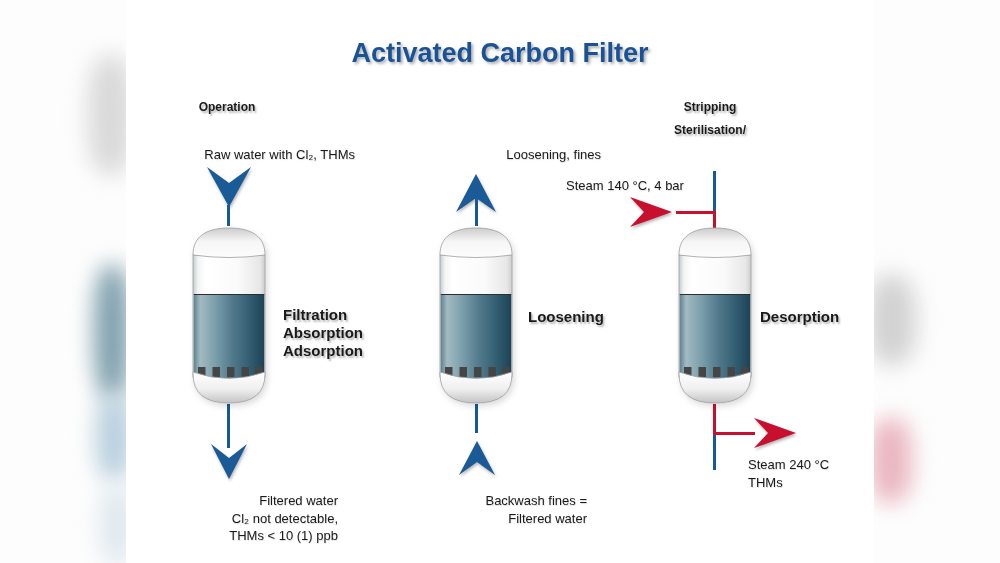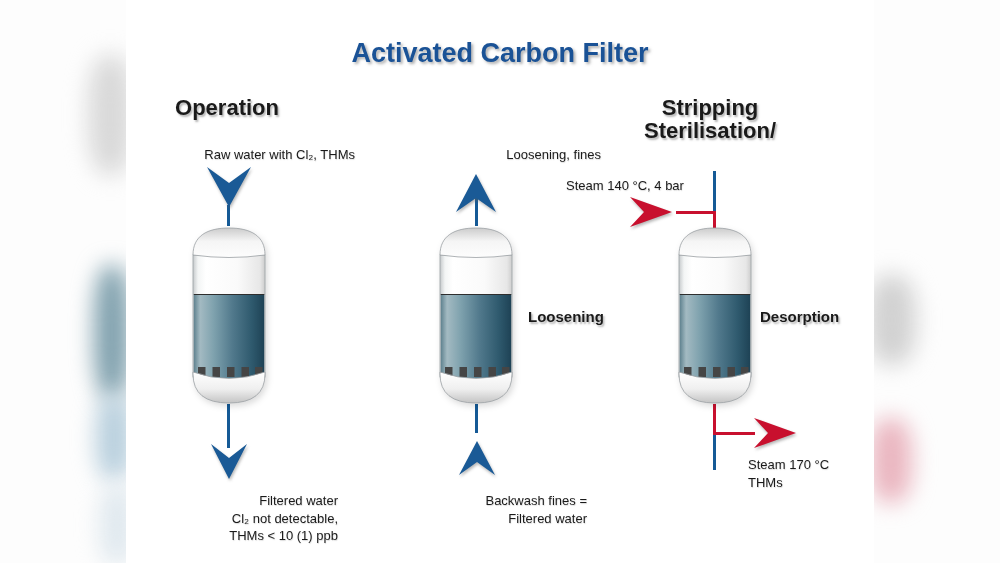--- a/index.html
+++ b/index.html
@@ -22,21 +22,21 @@
   #band-left{left:0;width:126px;}
   #band-right{left:874px;width:126px;}
   .blob{position:absolute;filter:blur(11px);border-radius:40%;}
   
   .title{
     position:absolute;left:0;width:1000px;top:38px;text-align:center;
     font-size:27px;font-weight:bold;color:var(--title-blue);
     text-shadow:2px 2px 3px rgba(110,110,110,.55);
   }
   .col-header{
-    position:absolute;font-size:22px;font-weight:bold;text-align:center;
+    position:absolute;font-size:12px;font-weight:bold;text-align:center;
     text-shadow:1.5px 1.5px 2px rgba(110,110,110,.5);line-height:23px;
   }
   .small-text{
     position:absolute;font-size:13px;line-height:17.5px;
     text-shadow:.5px .5px 1px rgba(150,150,150,.35);
   }
   .process-label{
     position:absolute;font-size:15px;font-weight:bold;line-height:18px;
     text-shadow:1.5px 1.5px 2px rgba(110,110,110,.5);
   }
@@ -125,20 +125,25 @@
       <rect x="7" y="143" width="7.5" height="10"></rect>
         <rect x="21.5" y="143" width="7.5" height="10"></rect>
       <rect x="36" y="143" width="7.5" height="10"></rect>
         <rect x="50.5" y="143" width="7.5" height="10"></rect>
       <rect x="64" y="143" width="7.5" height="10"></rect>
     </g>
     <path d="M2,148 Q38,161 74,148 L74,150 Q74,179 38,179 Q2,179 2,150 Z" fill="url(#capGrad)" stroke="#9aa0a3" stroke-width="0.8"></path>
     <path d="M2,31 C2,12 16,4 38,4 C60,4 74,12 74,31 Q38,36 2,31 Z" fill="url(#domeGrad)" stroke="#9aa0a3" stroke-width="0.8"></path>
   </svg>
 
+  <div class="process-label" style="left:283px;top:306px;">
+    <span class="block">Filtration</span>
+    <span class="block">Absorption</span>
+    <span class="block">Adsorption</span>
+  </div>
 
   <div class="small-text center" style="left:118px;top:492px;width:220px;">
     <span class="block">Filtered water</span>
     <span class="block">Cl₂ not detectable,</span>
     <span class="block">THMs &lt; 10 (1) ppb</span>
   </div>
 
 
   <div class="small-text center" style="left:351px;top:146px;width:250px;">Loosening, fines</div>
 
@@ -206,17 +211,17 @@
         <rect x="50.5" y="143" width="7.5" height="10"></rect>
       <rect x="64" y="143" width="7.5" height="10"></rect>
     </g>
     <path d="M2,148 Q38,161 74,148 L74,150 Q74,179 38,179 Q2,179 2,150 Z" fill="url(#capGrad)" stroke="#9aa0a3" stroke-width="0.8"></path>
     <path d="M2,31 C2,12 16,4 38,4 C60,4 74,12 74,31 Q38,36 2,31 Z" fill="url(#domeGrad)" stroke="#9aa0a3" stroke-width="0.8"></path>
   </svg>
 
   <div class="process-label" style="left:760px;top:308px;">Desorption</div>
 
   <div class="small-text" style="left:748px;top:456px;">
-    <span class="block">Steam 170 °C</span>
+    <span class="block">Steam 240 °C</span>
     <span class="block">THMs</span>
   </div>
 
 </div>
 
 </body></html>

